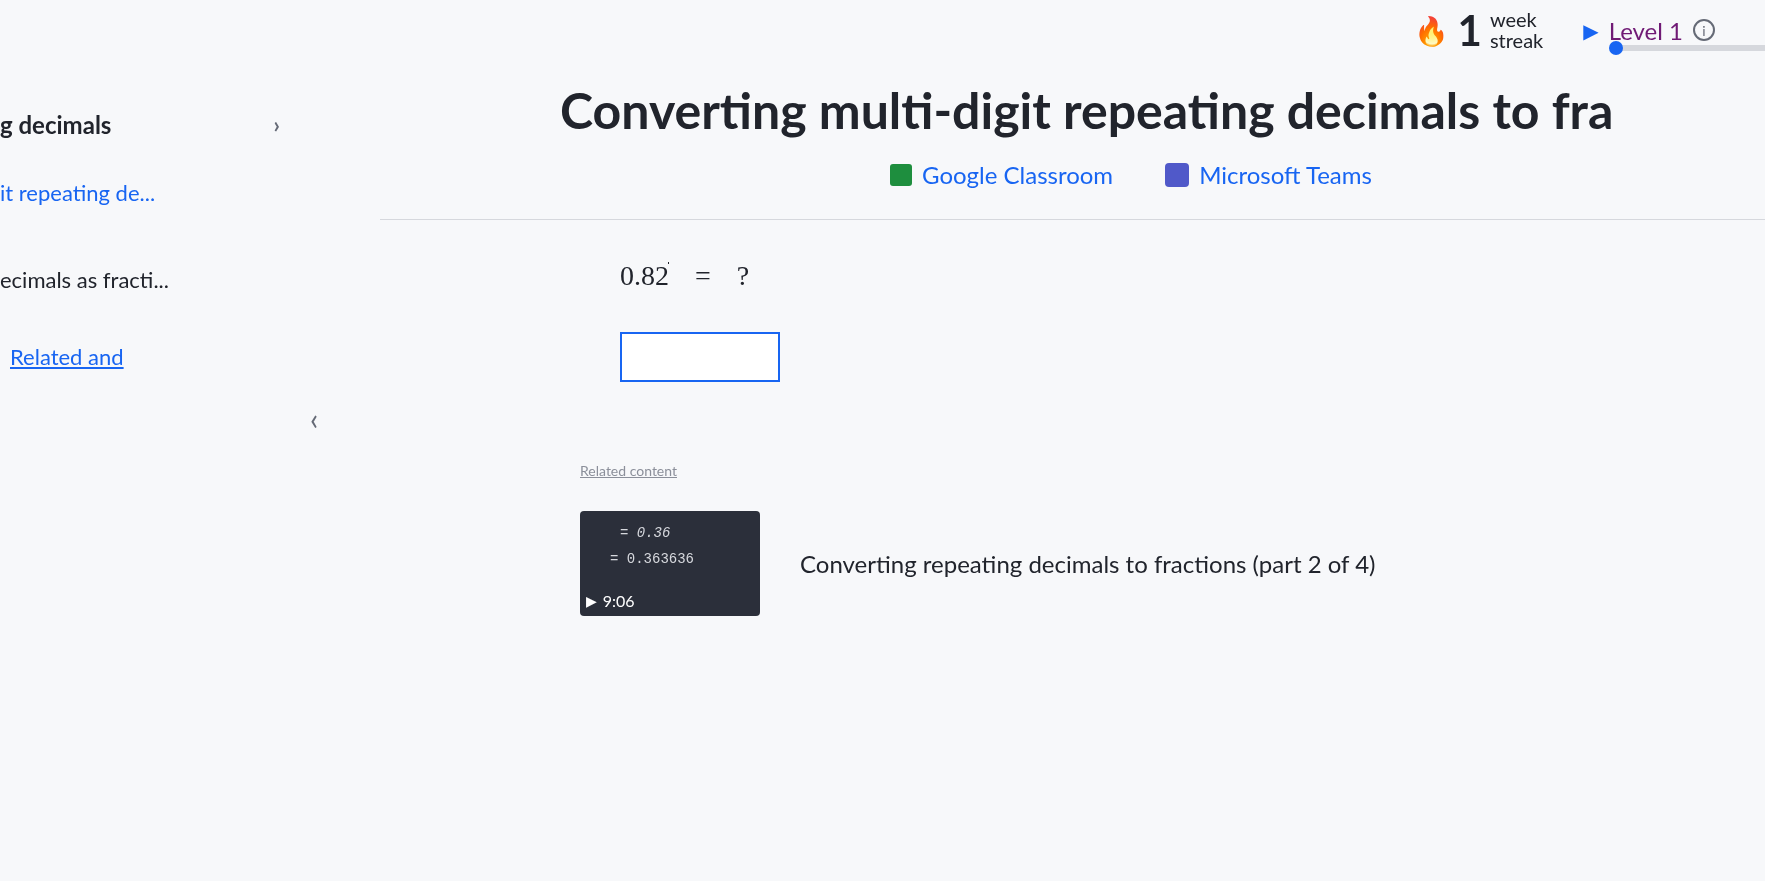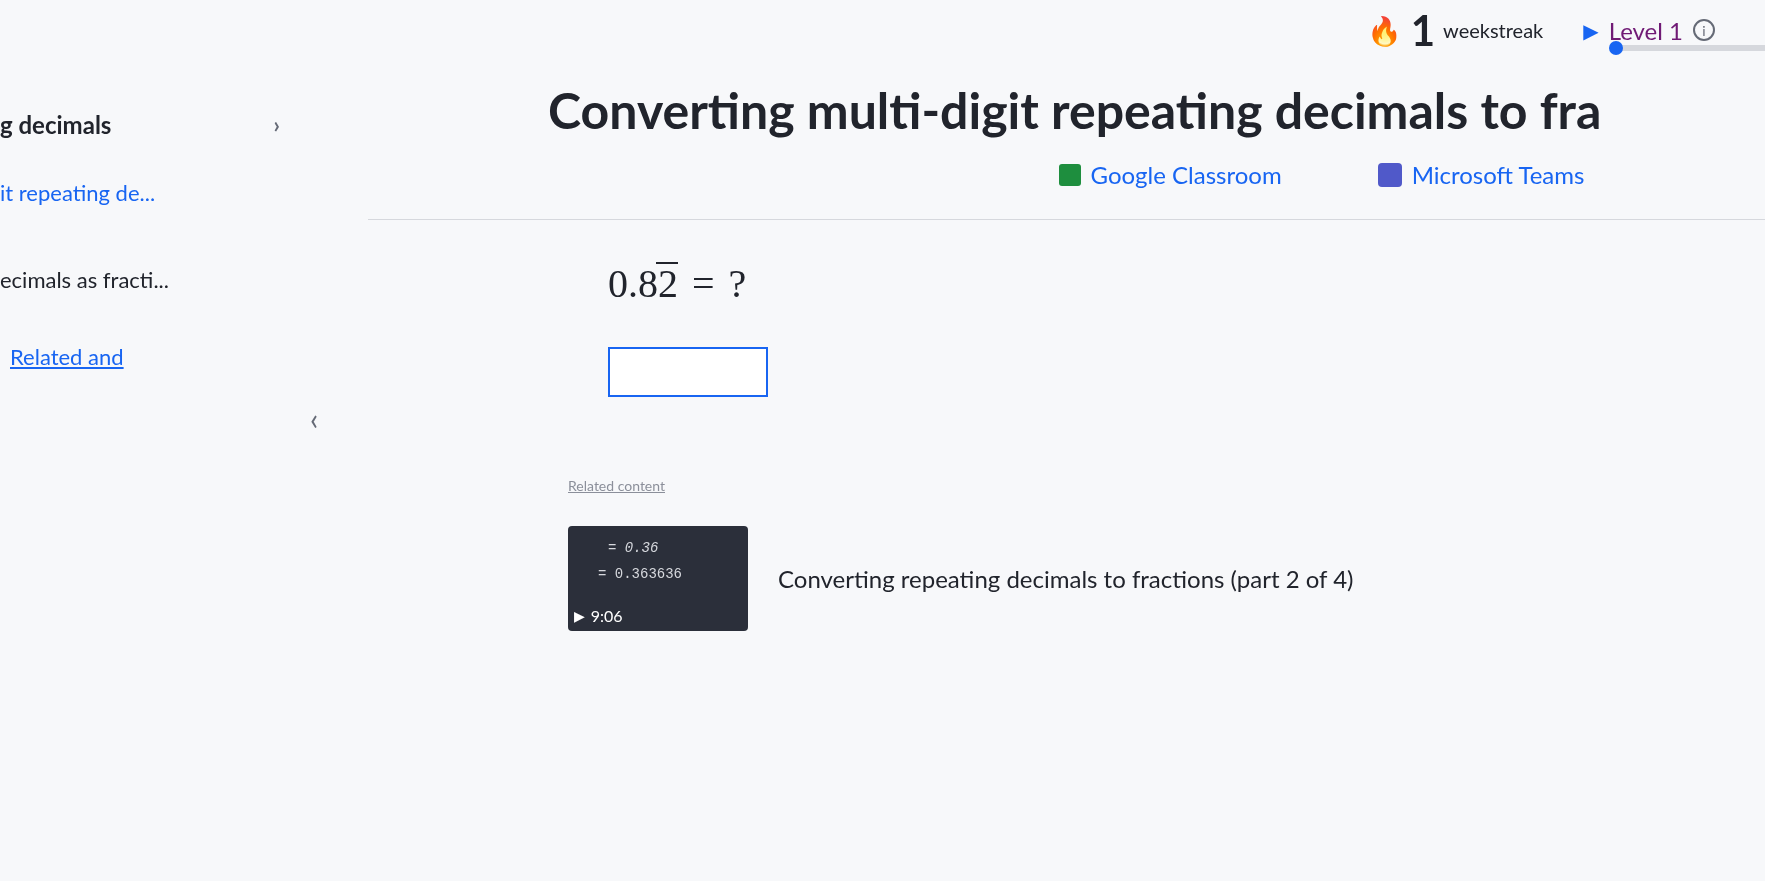--- a/index.html
+++ b/index.html
@@ -33,21 +33,21 @@
       color: #e65a0c;
       font-size: 28px;
     }
     .streak-number {
       font-size: 42px;
       font-weight: 700;
       color: #21242c;
     }
     .streak-text-group {
       display: flex;
-      flex-direction: row;
+      flex-direction: column;
       line-height: 1.05;
       font-size: 20px;
       color: #21242c;
     }
     .level-box {
       display: flex;
       align-items: center;
       gap: 10px;
     }
     .play-icon {
@@ -138,37 +138,36 @@
       left: 310px;
       top: 400px;
       font-size: 30px;
       color: #656a76;
       cursor: pointer;
     }
 
     
     .main {
       position: absolute;
-      left: 368px;
+      left: 380px;
       top: 70px;
       right: 0;
     }
     .page-title {
       font-size: 50px;
       font-weight: 700;
       color: #21242c;
       padding: 10px 0 20px 180px;
       white-space: nowrap;
     }
     .share-row {
       display: flex;
-      gap: 96px;
+      gap: 52px;
       padding-left: 510px;
       padding-bottom: 30px;
-      justify-content: center;
     }
     .share-link {
       display: flex;
       align-items: center;
       gap: 10px;
       color: #1865f2;
       font-size: 24px;
       cursor: pointer;
     }
     .gc-icon {
@@ -193,27 +192,27 @@
 
     .problem-area {
       padding-left: 240px;
     }
     .prompt {
       font-size: 30px;
       color: #21242c;
       margin-bottom: 40px;
     }
     .equation {
-      font-size: 40px;
+      font-size: 28px;
       color: #21242c;
       font-family: 'Times New Roman', serif;
       margin-bottom: 40px;
       display: flex;
       align-items: center;
-      gap: 14px;
+      gap: 26px;
     }
     .repeating {
       position: relative;
       display: inline-block;
     }
     .overline {
       position: absolute;
       top: 2px;
       left: 48px;
       right: 0;
@@ -236,21 +235,21 @@
     }
     .related-title {
       font-size: 14px;
       color: #8b8f9a;
       margin-bottom: 32px;
       text-decoration: underline;
     }
     .related-row {
       display: flex;
       align-items: center;
-      gap: 30px;
+      gap: 40px;
     }
     .video-thumb {
       width: 180px;
       height: 105px;
       background: #2b2f3a;
       border-radius: 4px;
       position: relative;
       overflow: hidden;
       color: #d6d8dd;
       font-size: 14px;

